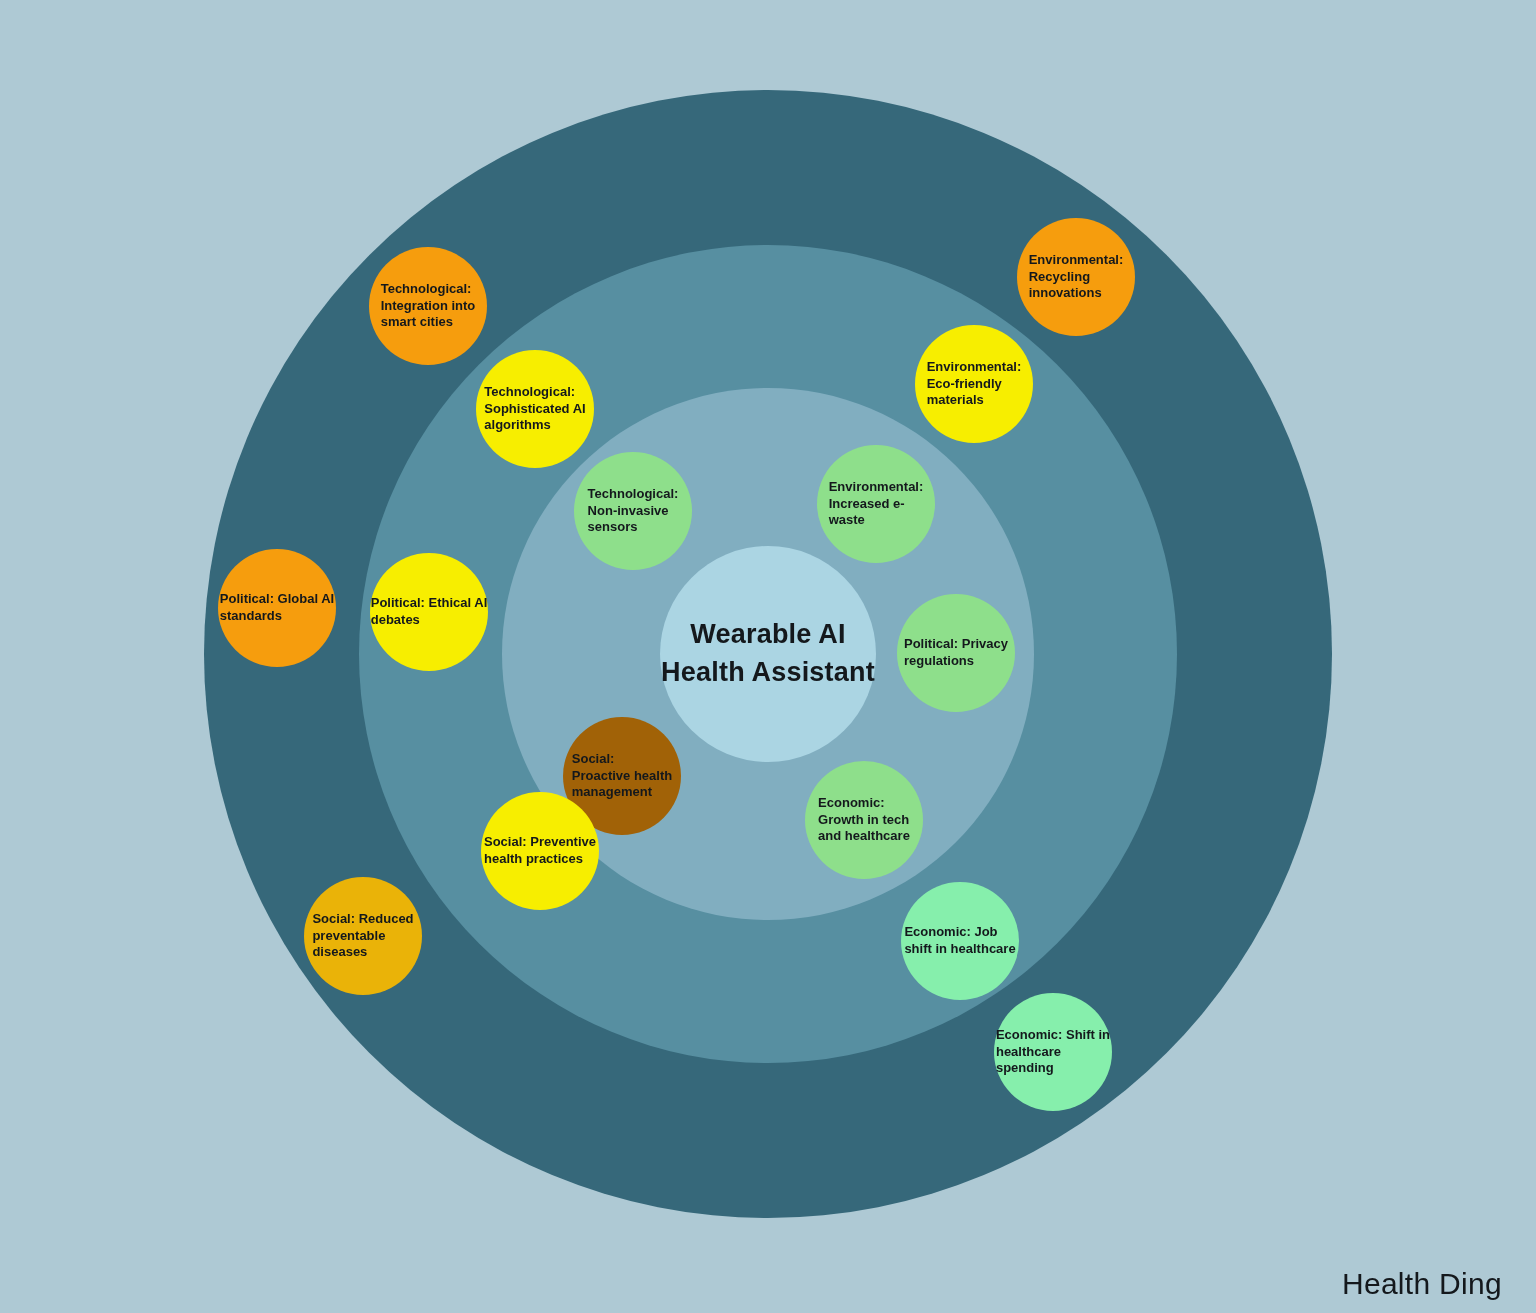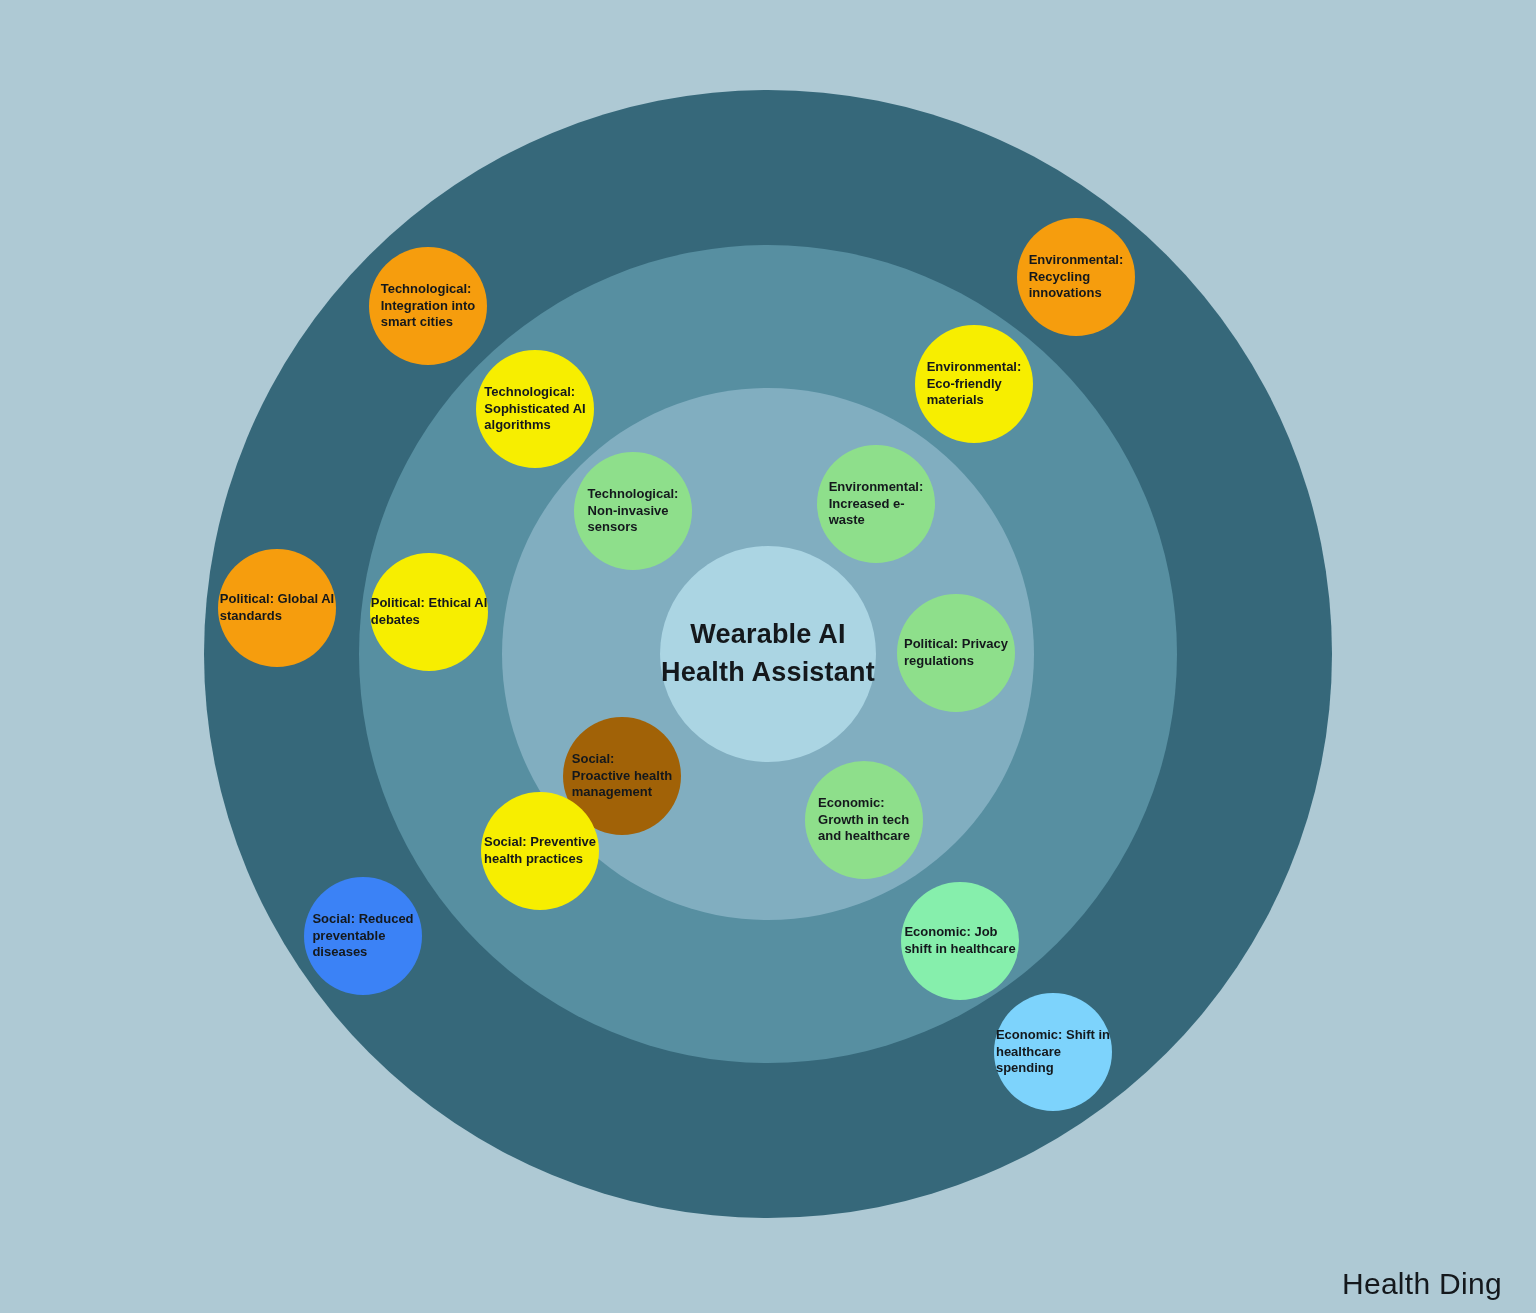--- a/index.html
+++ b/index.html
@@ -95,21 +95,21 @@
       <div class="bubble" style="left: 901px; top: 882px; background: #86efac; color: rgb(20, 24, 28);">Economic: Job
 shift in healthcare</div>
       <div class="bubble" style="left: 369px; top: 247px; background: rgb(246, 157, 13); color: rgb(20, 24, 28);">Technological:
 Integration into
 smart cities</div>
       <div class="bubble" style="left: 1017px; top: 218px; background: rgb(246, 157, 13); color: rgb(20, 24, 28);">Environmental:
 Recycling
 innovations</div>
       <div class="bubble" style="left: 218px; top: 549px; background: rgb(246, 157, 13); color: rgb(20, 24, 28);">Political: Global AI
 standards</div>
-      <div class="bubble" style="left: 304px; top: 877px; background: #3b82f6; color: rgb(20, 24, 28);">Social: Reduced
+      <div class="bubble" style="left: 304px; top: 877px; background: #eab308; color: rgb(20, 24, 28);">Social: Reduced
 preventable
 diseases</div>
-      <div class="bubble" style="left: 994px; top: 993px; background: #7dd3fc; color: rgb(20, 24, 28);">Economic: Shift in
+      <div class="bubble" style="left: 994px; top: 993px; background: #86efac; color: rgb(20, 24, 28);">Economic: Shift in
 healthcare
 spending</div>
     </div>
   <div class="signature" style="color: rgb(20, 24, 28);">Health Ding</div>
 </div>
 
 </body></html>

